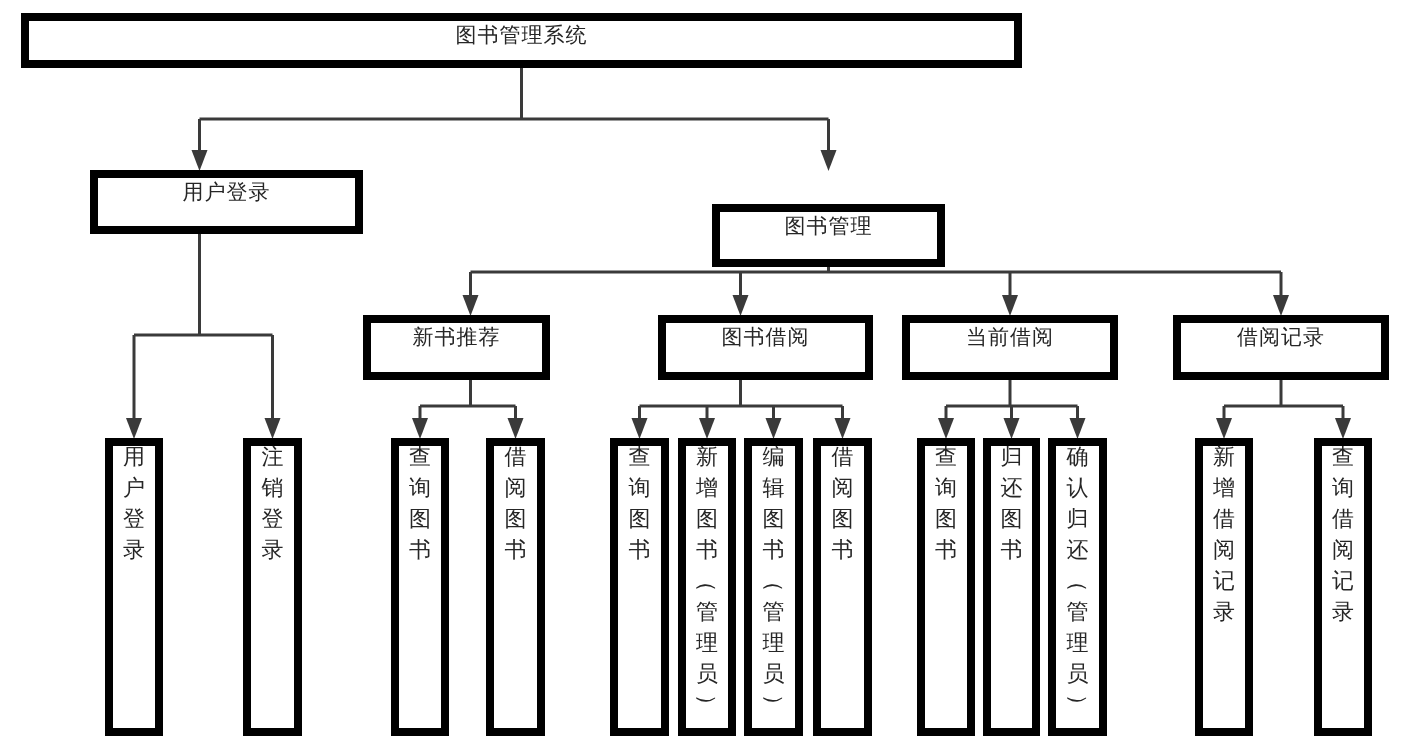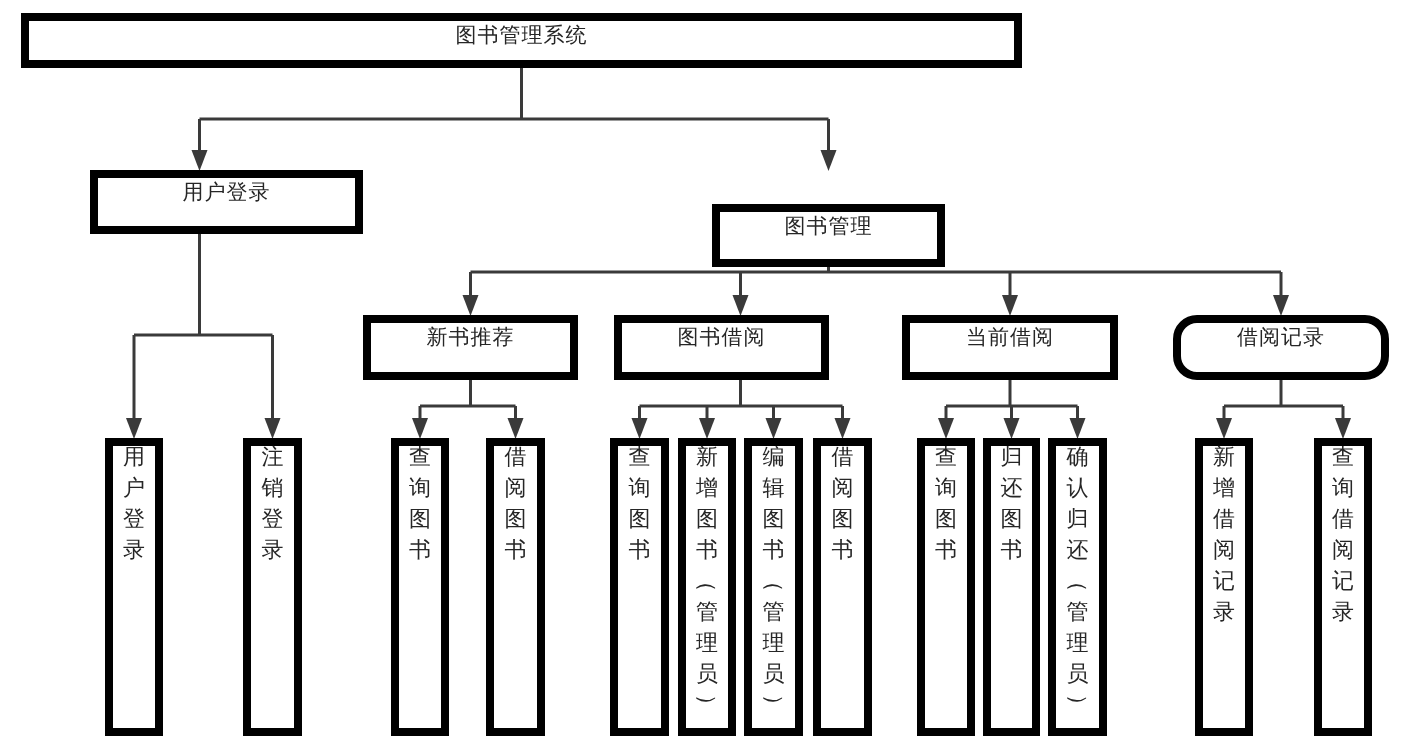--- a/index.html
+++ b/index.html
@@ -125,30 +125,30 @@
   <div id="nodes">
       <div class="node h" style="left: 21px; top: 13px; width: 1001px; height: 55px;">
         <span>图书管理系统</span>
       </div>
       <div class="node h" style="left: 90px; top: 170px; width: 273px; height: 64px;">
         <span>用户登录</span>
       </div>
       <div class="node h" style="left: 712px; top: 170px; width: 233px; height: 63px; margin-top: 34px;">
         <span>图书管理</span>
       </div>
-      <div class="node h" style="left: 363px; top: 315px; width: 215px; height: 65px;">
+      <div class="node h" style="left: 363px; top: 315px; width: 187px; height: 65px;">
         <span>新书推荐</span>
       </div>
-      <div class="node h" style="left: 614px; top: 315px; width: 215px; height: 65px;">
+      <div class="node h" style="left: 658px; top: 315px; width: 215px; height: 65px;">
         <span>图书借阅</span>
       </div>
       <div class="node h" style="left: 902px; top: 315px; width: 216px; height: 65px;">
         <span>当前借阅</span>
       </div>
-      <div class="node h" style="left: 1173px; top: 315px; width: 216px; height: 65px; border-radius: 24px;">
+      <div class="node h" style="left: 1173px; top: 315px; width: 216px; height: 65px;">
         <span>借阅记录</span>
       </div>
       <div class="node v" style="left: 105px; top: 438px; width: 58px; height: 298px;">
         <span class="vlabel">
           <span class="vchar">用</span>
           <span class="vchar">户</span>
           <span class="vchar">登</span>
           <span class="vchar">录</span>
         </span>
       </div>

